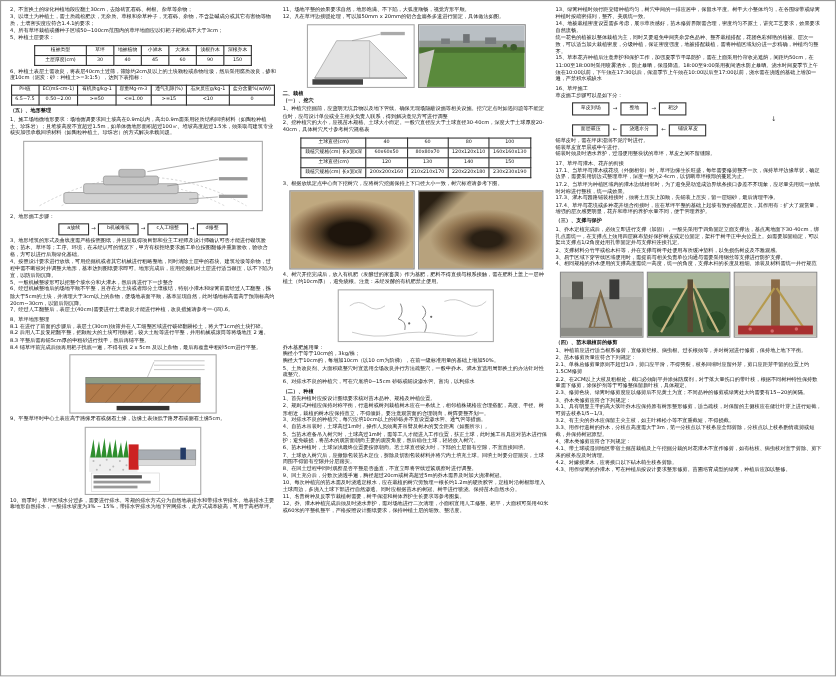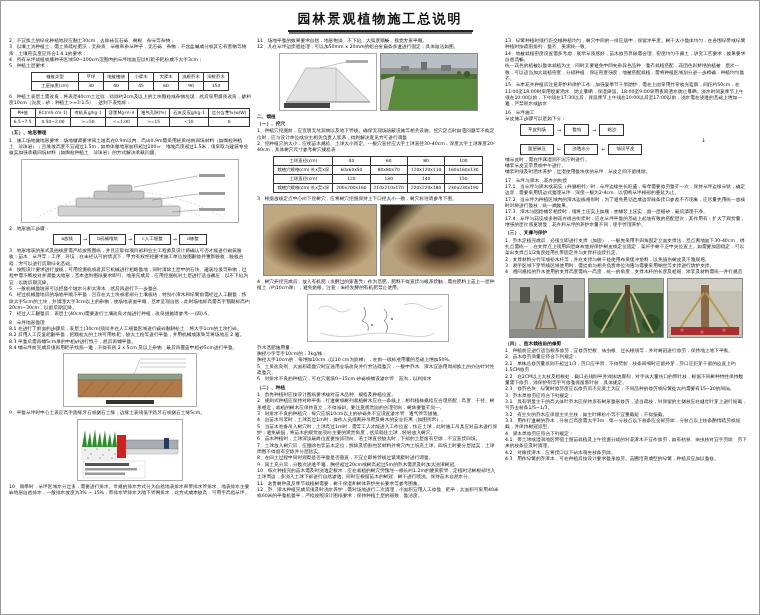--- a/index.html
+++ b/index.html
@@ -23,23 +23,20 @@
   .figrow{display:flex;gap:3px;justify-content:center;margin:2px 0 3px 0;}
   .photo{border:0.5px solid #888;}
   .flow2wrap{width:212px;margin:1px auto 2px auto;}
   .flowrow{display:flex;align-items:center;gap:3px;margin:1px 0;}
   .downarr{text-align:right;padding-right:26px;font-size:6px;line-height:6px;color:#333;}
 </style>
 </head>
 <body>
 
 <div class="page">
-  <div class="title-wrap">
-    <span class="title">园林景观植物施工总说明</span>
-  </div>
 
   <div class="cols">
 
     <div class="col">
       <div class="blk">2、不宜换土的绿化种植地段应翻土30cm，去除砖瓦石砾、树根、杂草等杂物；
 3、以壤土为种植土，需土质疏松肥沃，无杂质、草根和杂草种子，无石砾、杂物，不含盐碱成分或其它有害物等物质，土壤密实度应符合1.4.1的要求；
 4、所有草坪栽植或播种子区域50~100cm范围内的草坪地面应以钉耙子耙松成不大于3cm；
 5、种植土层要求：</div>
 
       <table class="t">

